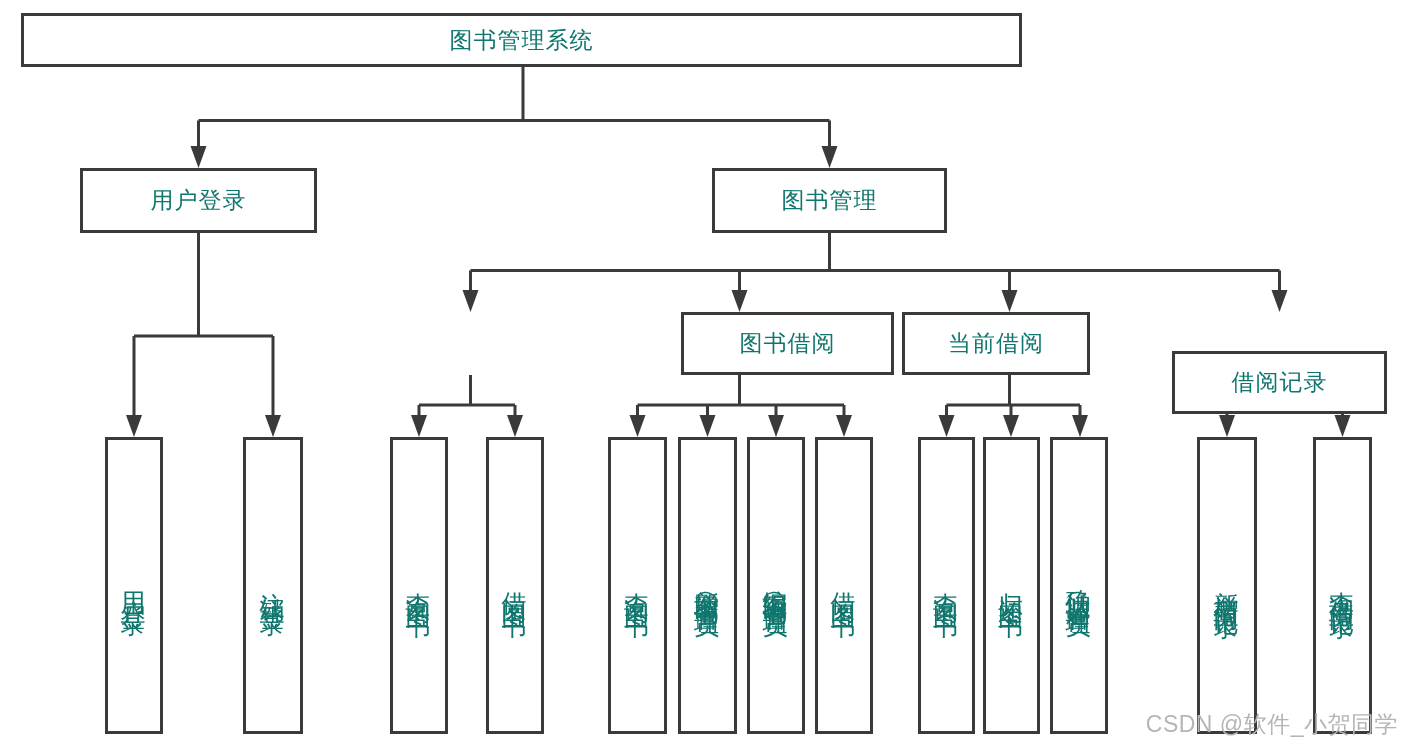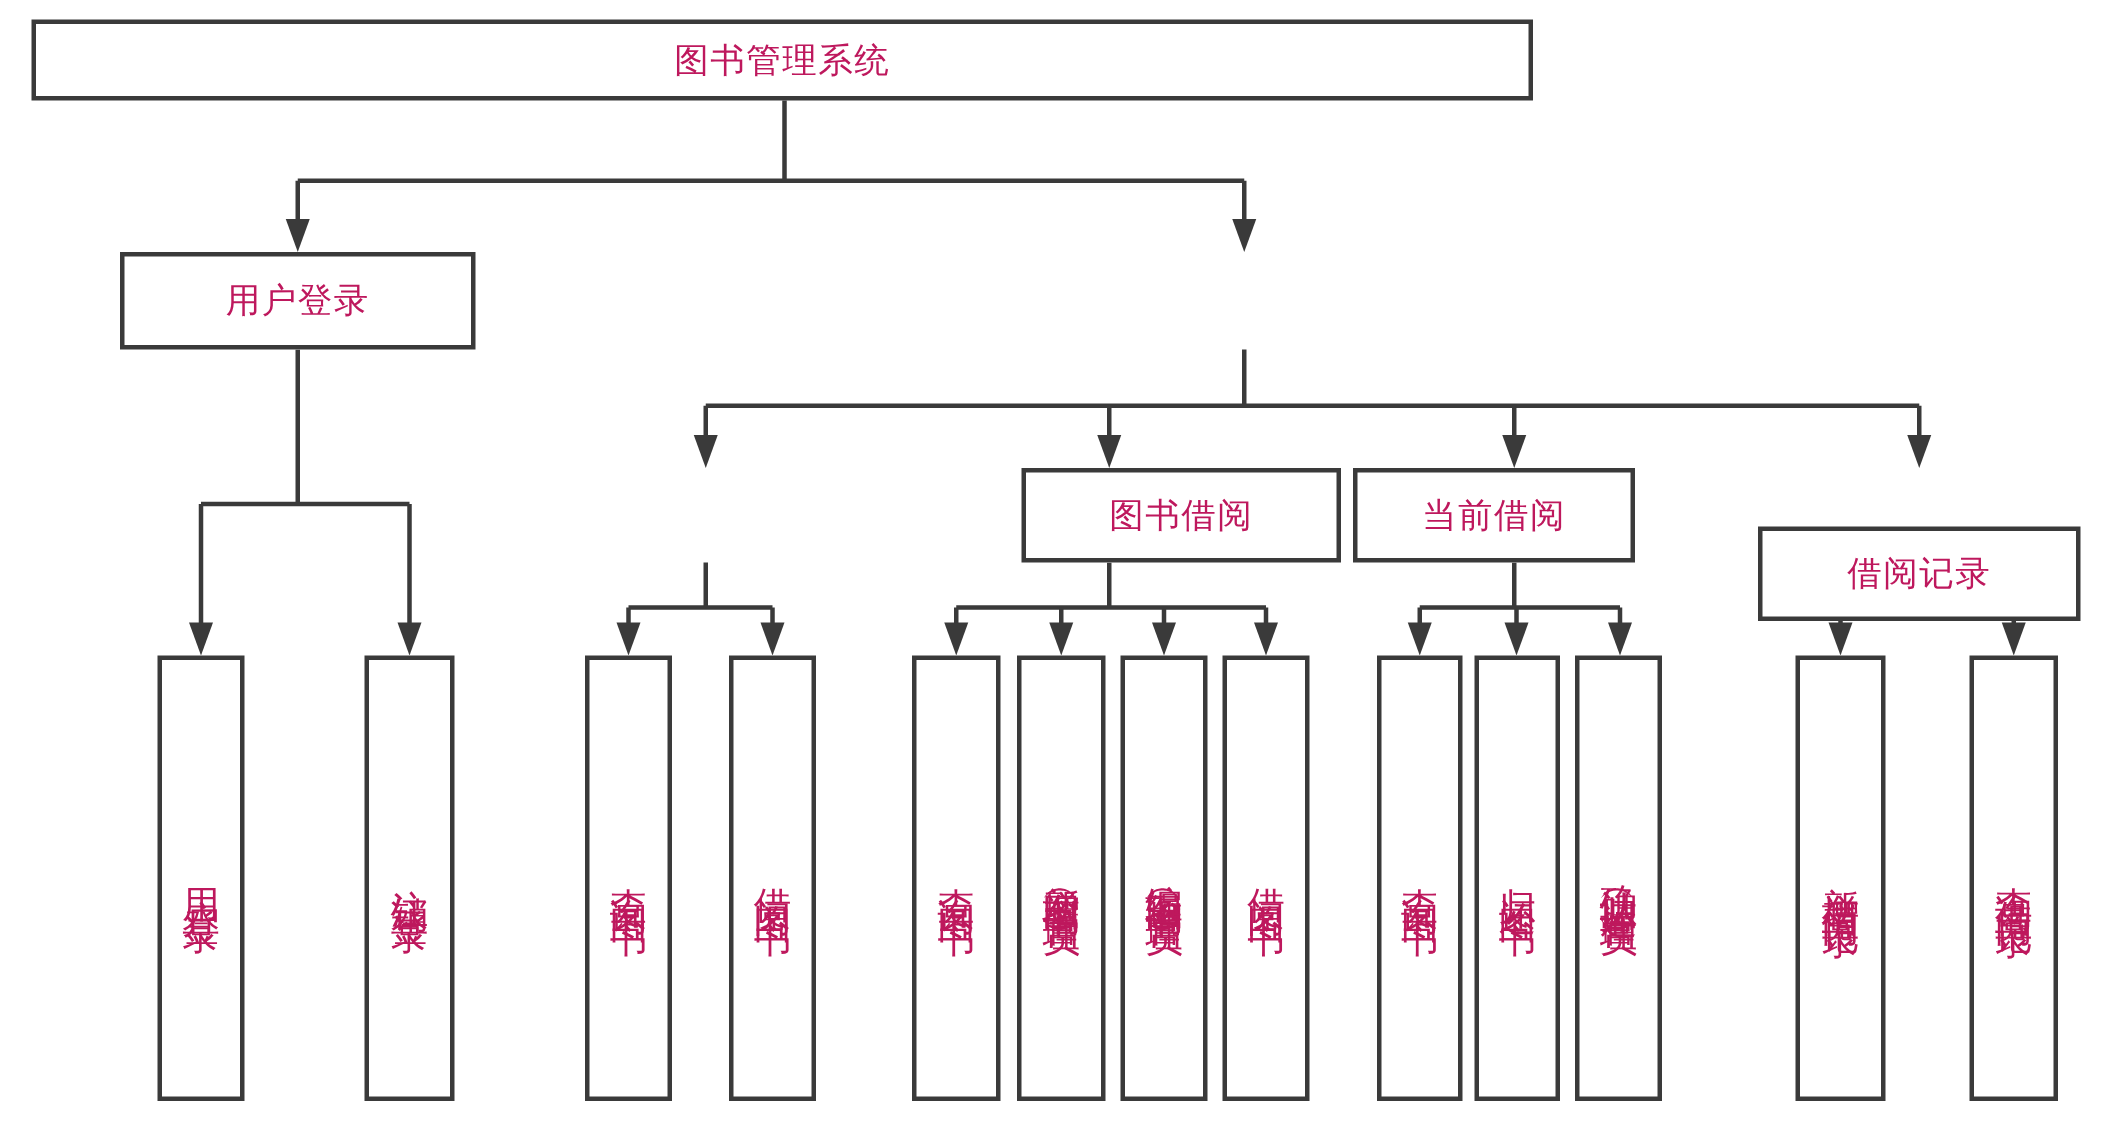--- a/index.html
+++ b/index.html
@@ -21,21 +21,21 @@
   }
   .node {
     position: absolute;
     border: 3px solid #3a3a3a;
     background: #ffffff;
     display: flex;
     align-items: center;
     justify-content: center;
     font-size: 23px;
     letter-spacing: 1px;
-    color: #be185d;
+    color: #0f766e;
     white-space: nowrap;
   }
   
   .n-root   { left: 21px;   top: 13px;  width: 1001px; height: 54px; }
   .n-login  { left: 80px;   top: 168px; width: 237px;  height: 65px; }
   .n-mgmt   { left: 712px;  top: 168px; width: 235px;  height: 65px; }
   .n-newbk  { left: 363px;  top: 312px; width: 215px;  height: 63px; }
   .n-borrow { left: 633px;  top: 312px; width: 213px;  height: 63px; margin-left: 48px; }
   .n-cur    { left: 902px;  top: 312px; width: 188px;  height: 63px; }
   .n-rec    { left: 1172px; top: 312px; width: 215px;  height: 63px; margin-top: 39px; }
@@ -112,20 +112,21 @@
     <polygon points="938.5,415 954.5,415 946.5,437" fill="#3a3a3a"></polygon>
     <polygon points="1003,415 1019,415 1011,437" fill="#3a3a3a"></polygon>
     <polygon points="1072,415 1088,415 1080,437" fill="#3a3a3a"></polygon>
     <polygon points="1219,415 1235,415 1227,437" fill="#3a3a3a"></polygon>
     <polygon points="1334.5,415 1350.5,415 1342.5,437" fill="#3a3a3a"></polygon>
   </svg>
 
   <div class="node n-root">图书管理系统</div>
 
   <div class="node n-login">用户登录</div>
+  <div class="node n-mgmt">图书管理</div>
 
   <div class="node n-borrow">图书借阅</div>
   <div class="node n-cur">当前借阅</div>
   <div class="node n-rec">借阅记录</div>
 
   <div class="node leaf l-1a">用户登录</div>
   <div class="node leaf l-1b">注销登录</div>
 
   <div class="node leaf l-2a">查询图书</div>
   <div class="node leaf l-2b">借阅图书</div>
@@ -135,14 +136,15 @@
   <div class="node leaf l-3c vs-tight">编辑图书（管理员）</div>
   <div class="node leaf l-3d">借阅图书</div>
 
   <div class="node leaf l-4a">查询图书</div>
   <div class="node leaf l-4b">归还图书</div>
   <div class="node leaf l-4c vs-tight">确认归还（管理员）</div>
 
   <div class="node leaf l-5a vs-mid">新增借阅记录</div>
   <div class="node leaf l-5b vs-mid">查询借阅记录</div>
 
+  <div class="watermark">CSDN @软件_小贺同学</div>
 
 </div>
 
 </body></html>

